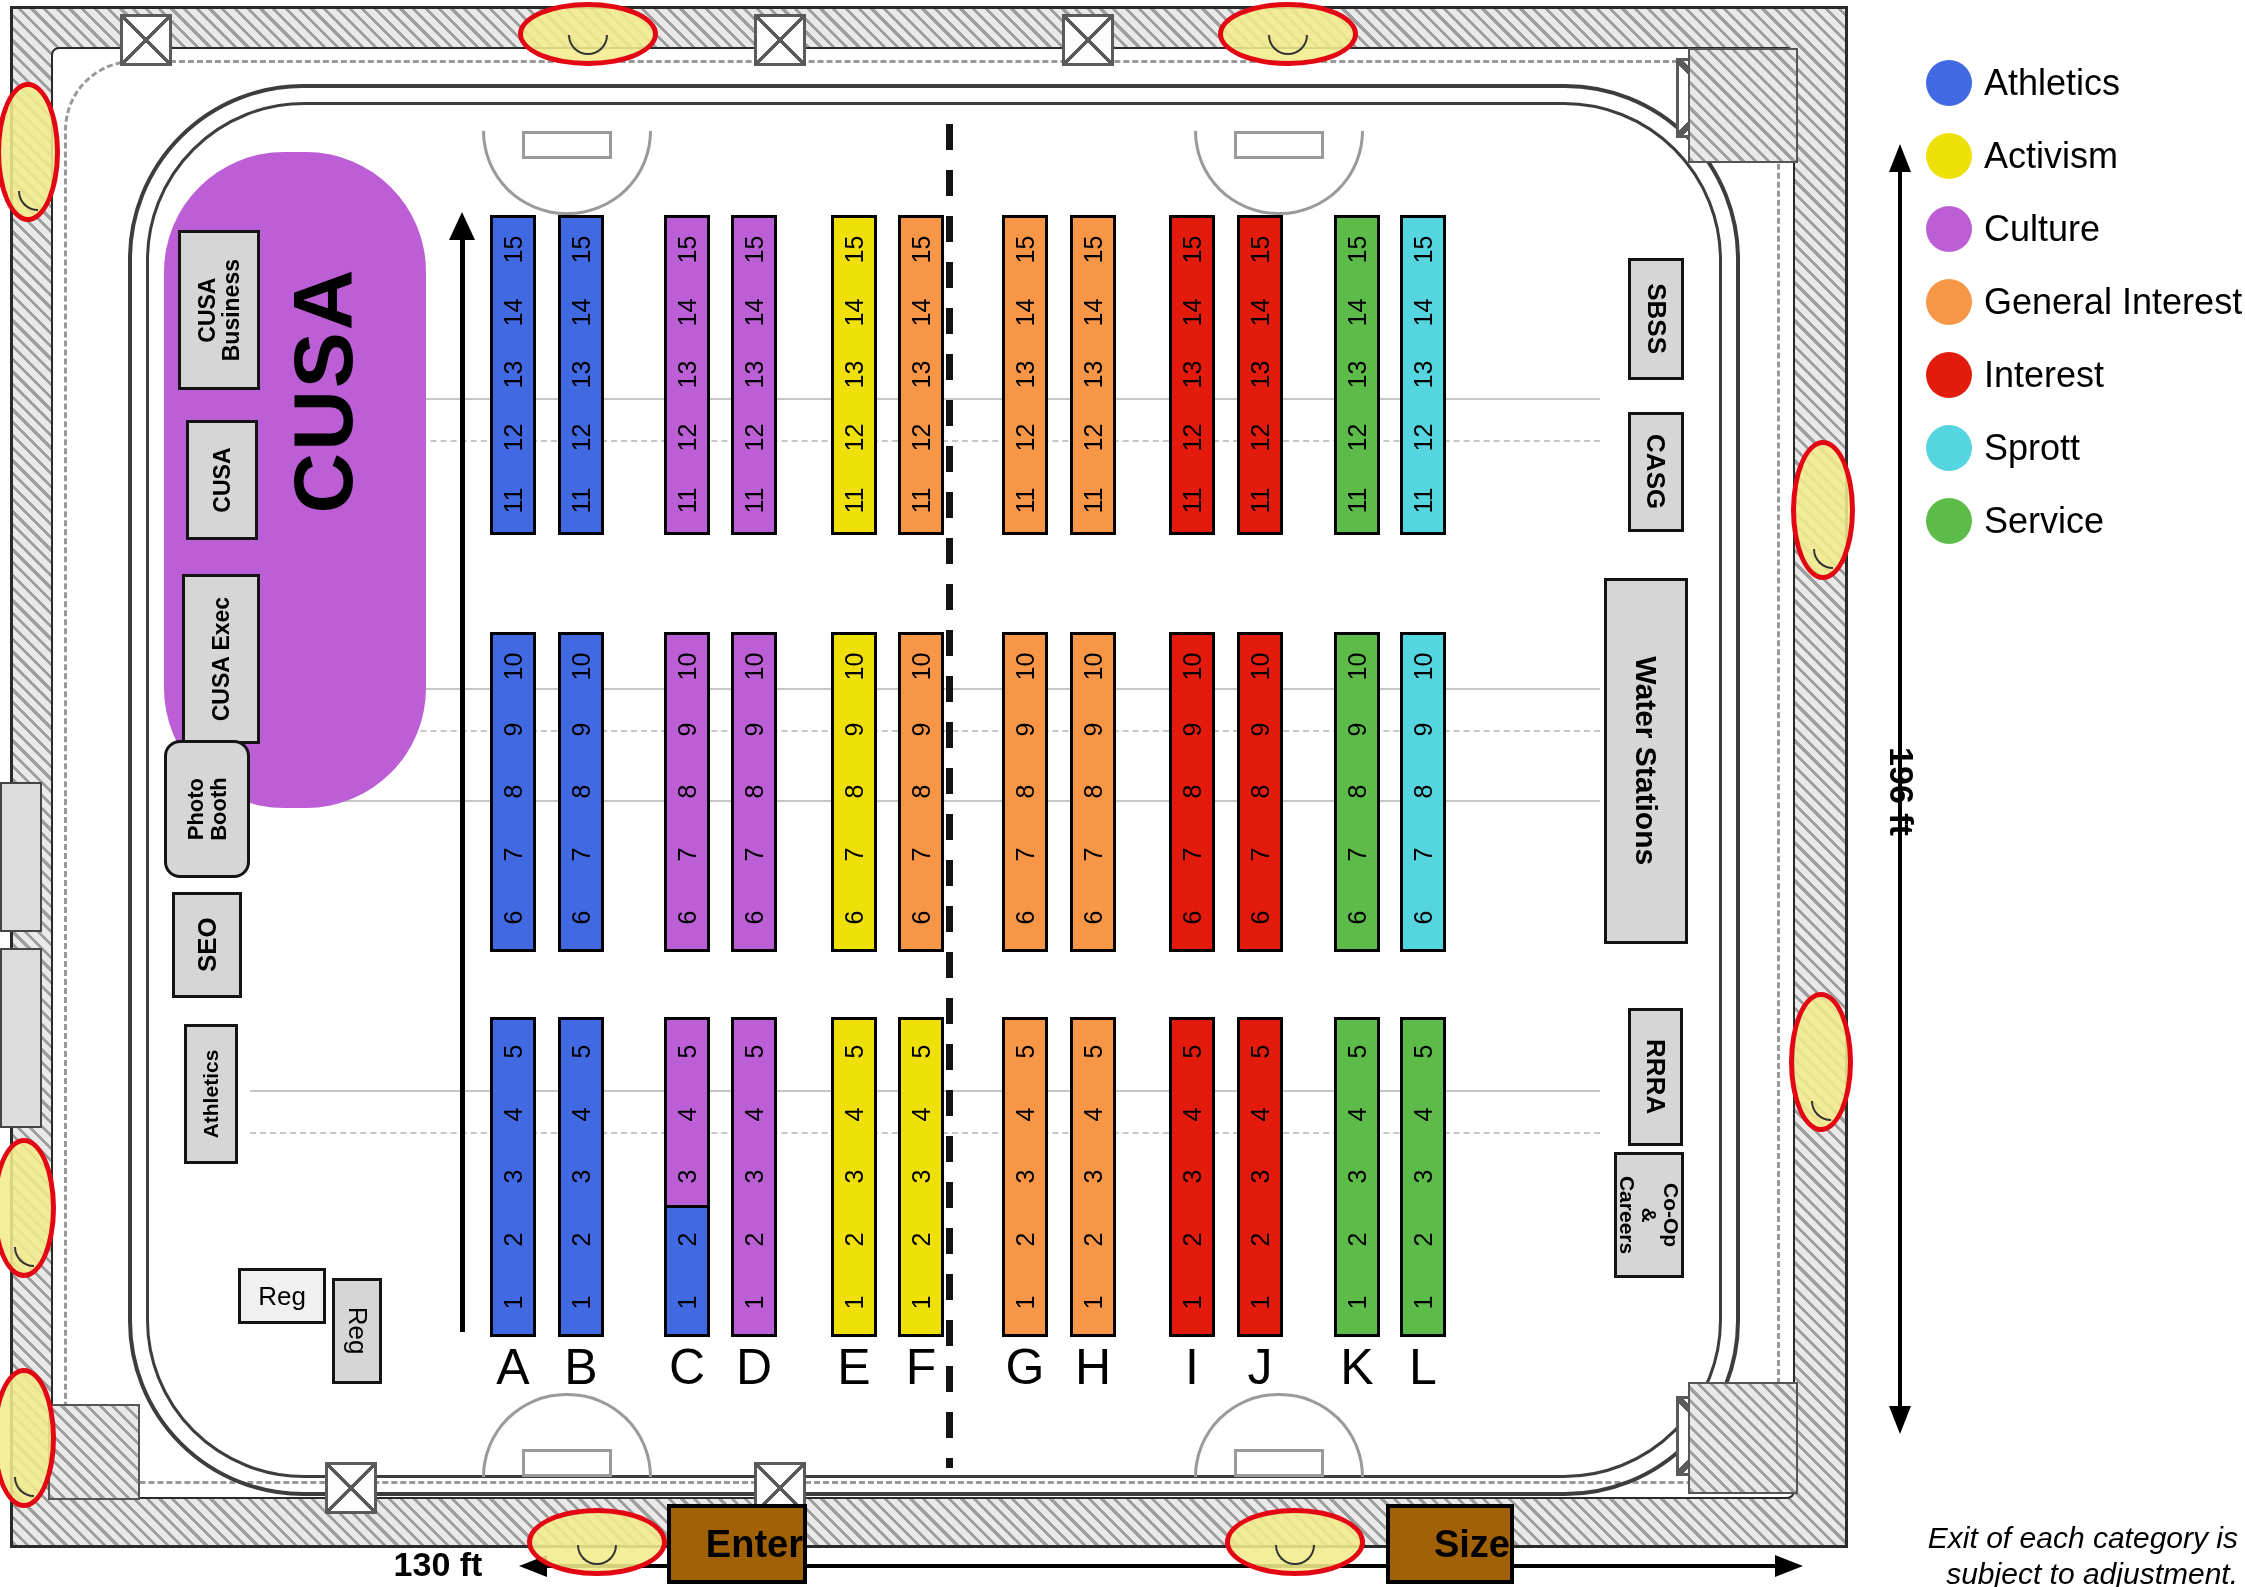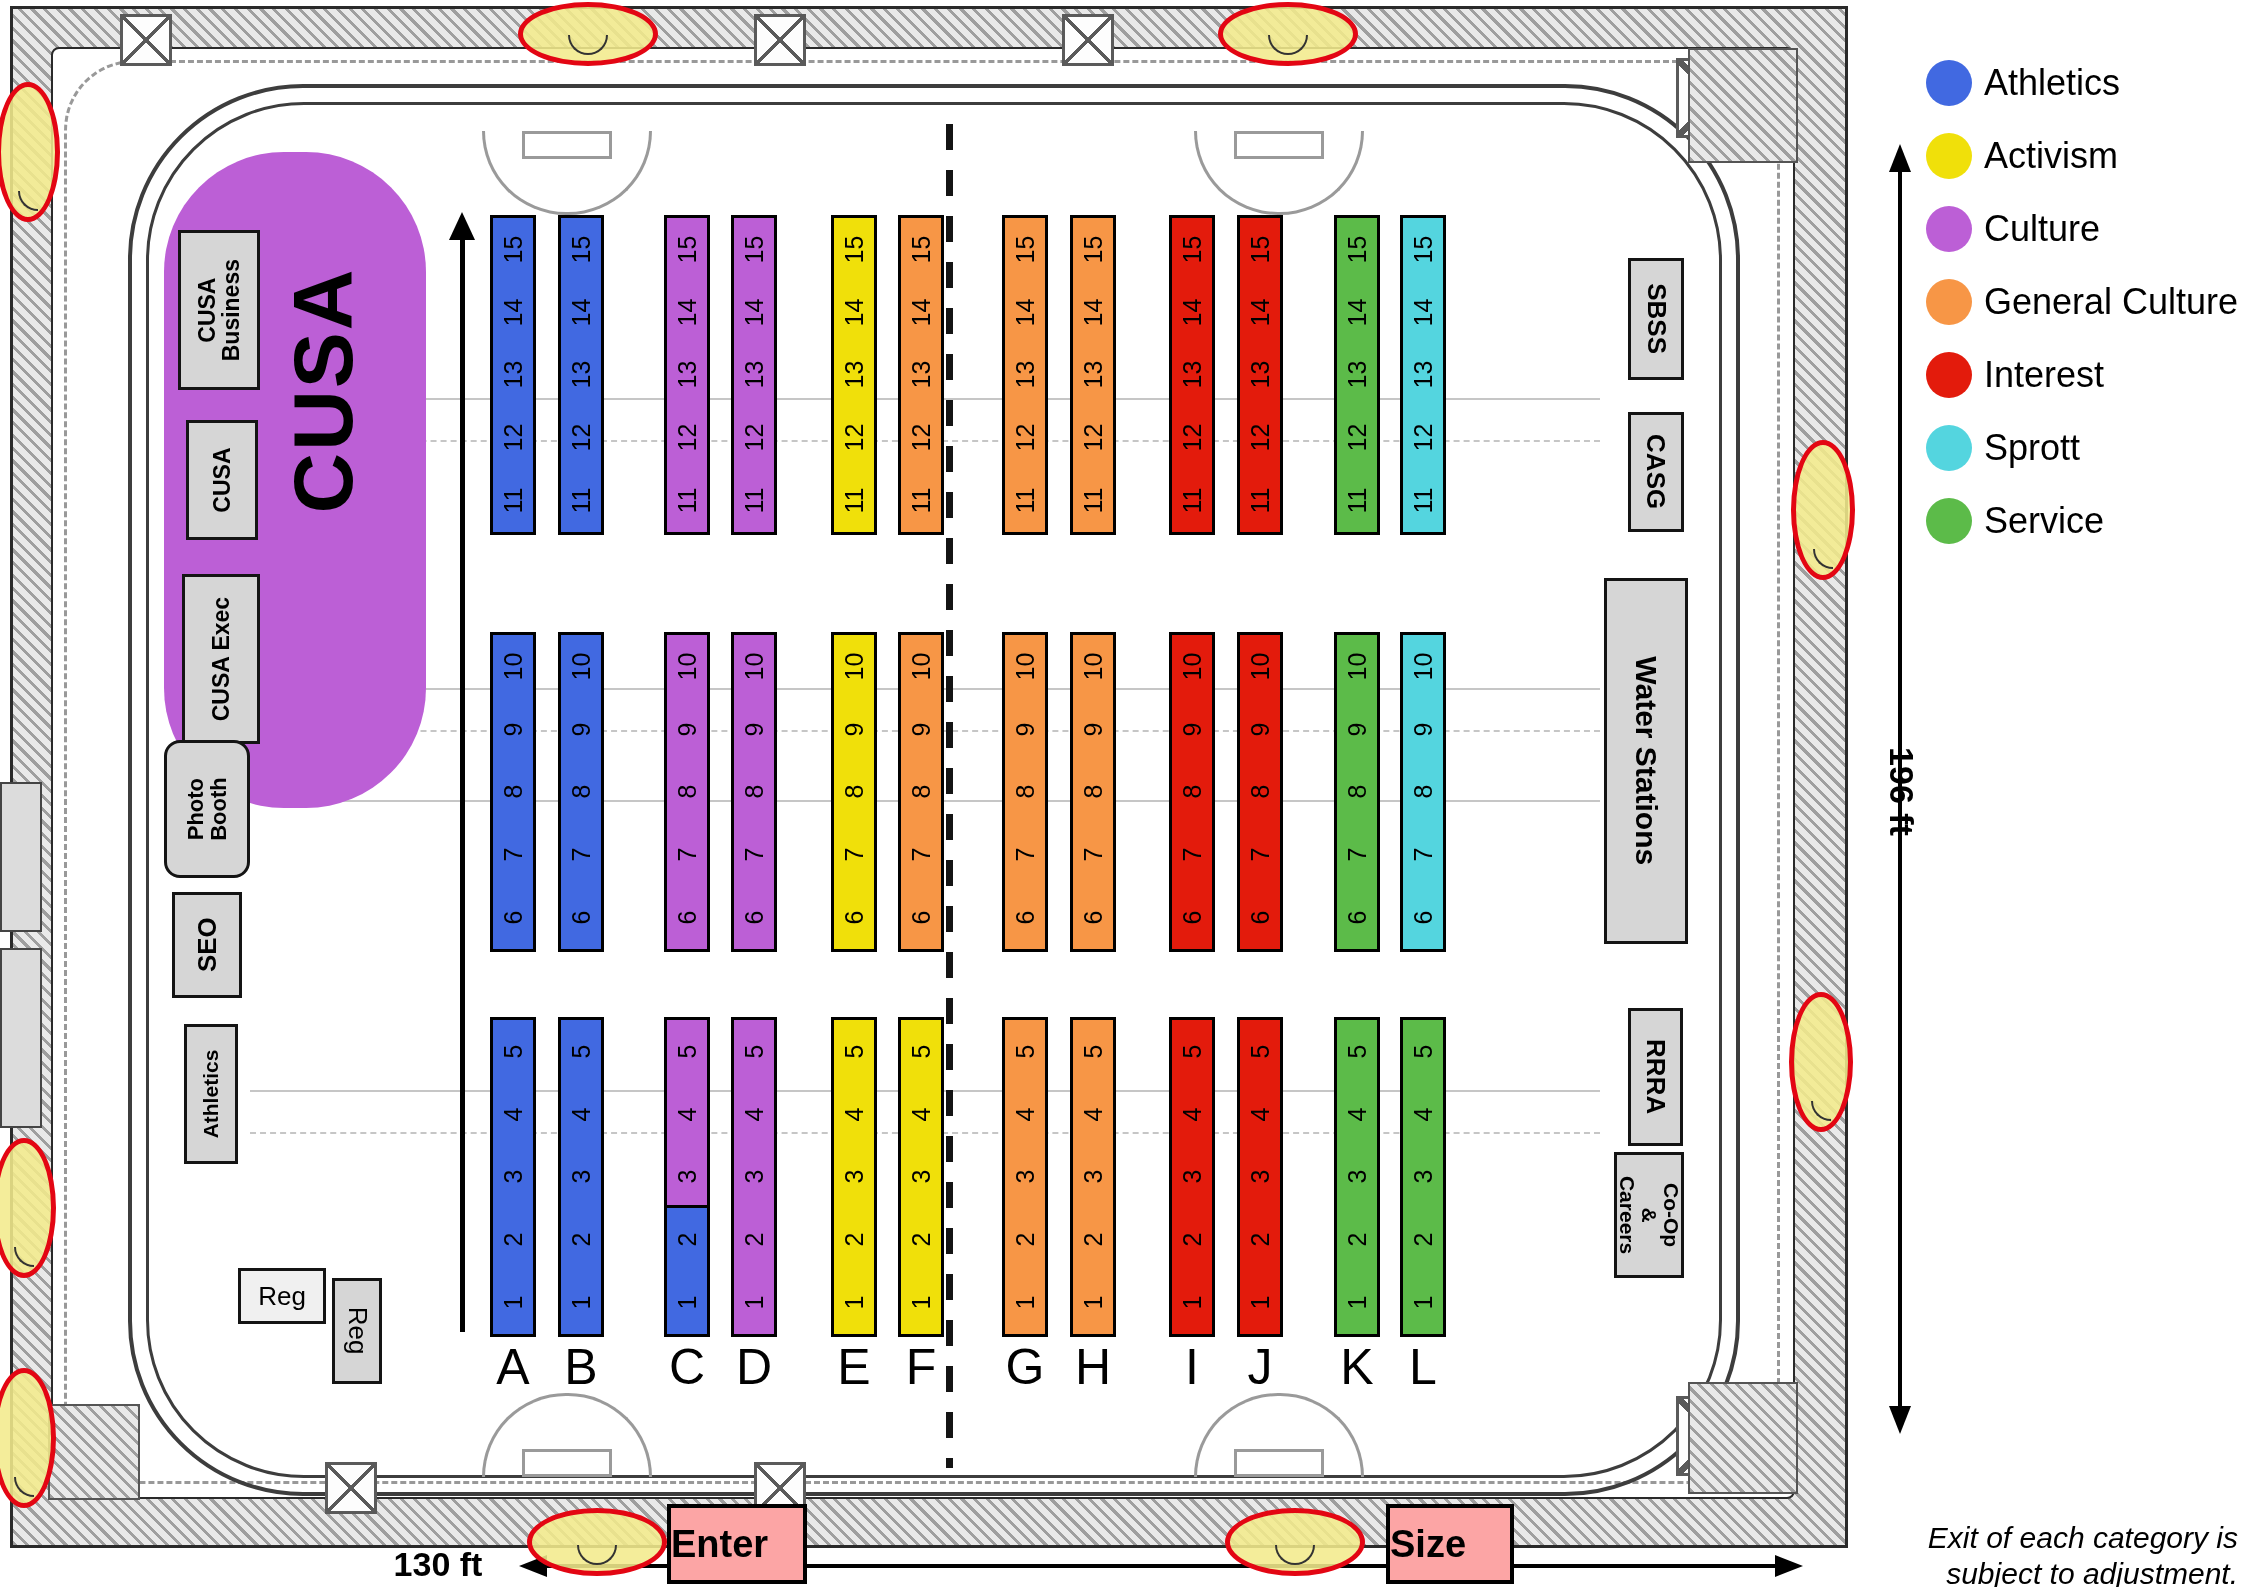--- a/index.html
+++ b/index.html
@@ -57,22 +57,22 @@
     display: flex; align-items: center; justify-content: center;
     transform: rotate(-90deg); font-size: 25px; color: #000; z-index: 2; }
   .col-letter { position: absolute; top: 1338px; width: 64px; text-align: center; font-size: 50px; color: #000; z-index: 3; }
 
   .door { position: absolute; background: rgba(243, 235, 140, 0.88); border: 5px solid #e30613; border-radius: 50%;
     display: flex; align-items: flex-end; justify-content: center; z-index: 5; }
   .swing { width: 20px; height: 20px; border-left: 2px solid #333; border-bottom: 2px solid #333;
     border-bottom-left-radius: 100%; margin-bottom: 6px; }
   .swing.m { transform: scaleX(-1); }
 
-  .gate { position: absolute; background: #fca5a5; border: 4px solid #000;
-    display: flex; align-items: center; justify-content: flex-start; font-weight: bold; font-size: 38px; color: #000; z-index: 5; }
+  .gate { position: absolute; background: #a16207; border: 4px solid #000;
+    display: flex; align-items: center; justify-content: flex-end; font-weight: bold; font-size: 38px; color: #000; z-index: 5; }
 
   .dimline { position: absolute; background: #000; z-index: 2; }
   .dimhead { position: absolute; width: 0; height: 0; z-index: 2; }
   .dimlabel { position: absolute; font-weight: bold; font-size: 34px; color: #000; z-index: 2; }
   .rot90 { transform: rotate(90deg); white-space: nowrap; }
 
   .legend { position: absolute; left: 1926px; top: 60px; display: flex; flex-direction: column; gap: 27px; z-index: 2; }
   .legend-item { display: flex; align-items: center; gap: 12px; }
   .legend-dot { width: 46px; height: 46px; border-radius: 50%; flex: 0 0 auto; }
   .legend-label { font-size: 36px; color: #000; }
@@ -232,21 +232,21 @@
       <div class="legend-item">
         <span class="legend-dot" style="background: rgb(240, 224, 10);"></span>
         <span class="legend-label">Activism</span>
       </div>
       <div class="legend-item">
         <span class="legend-dot" style="background: rgb(188, 95, 214);"></span>
         <span class="legend-label">Culture</span>
       </div>
       <div class="legend-item">
         <span class="legend-dot" style="background: rgb(247, 150, 70);"></span>
-        <span class="legend-label">General Culture</span>
+        <span class="legend-label">General Interest</span>
       </div>
       <div class="legend-item">
         <span class="legend-dot" style="background: rgb(227, 27, 12);"></span>
         <span class="legend-label">Interest</span>
       </div>
       <div class="legend-item">
         <span class="legend-dot" style="background: rgb(84, 213, 223);"></span>
         <span class="legend-label">Sprott</span>
       </div>
       <div class="legend-item">

